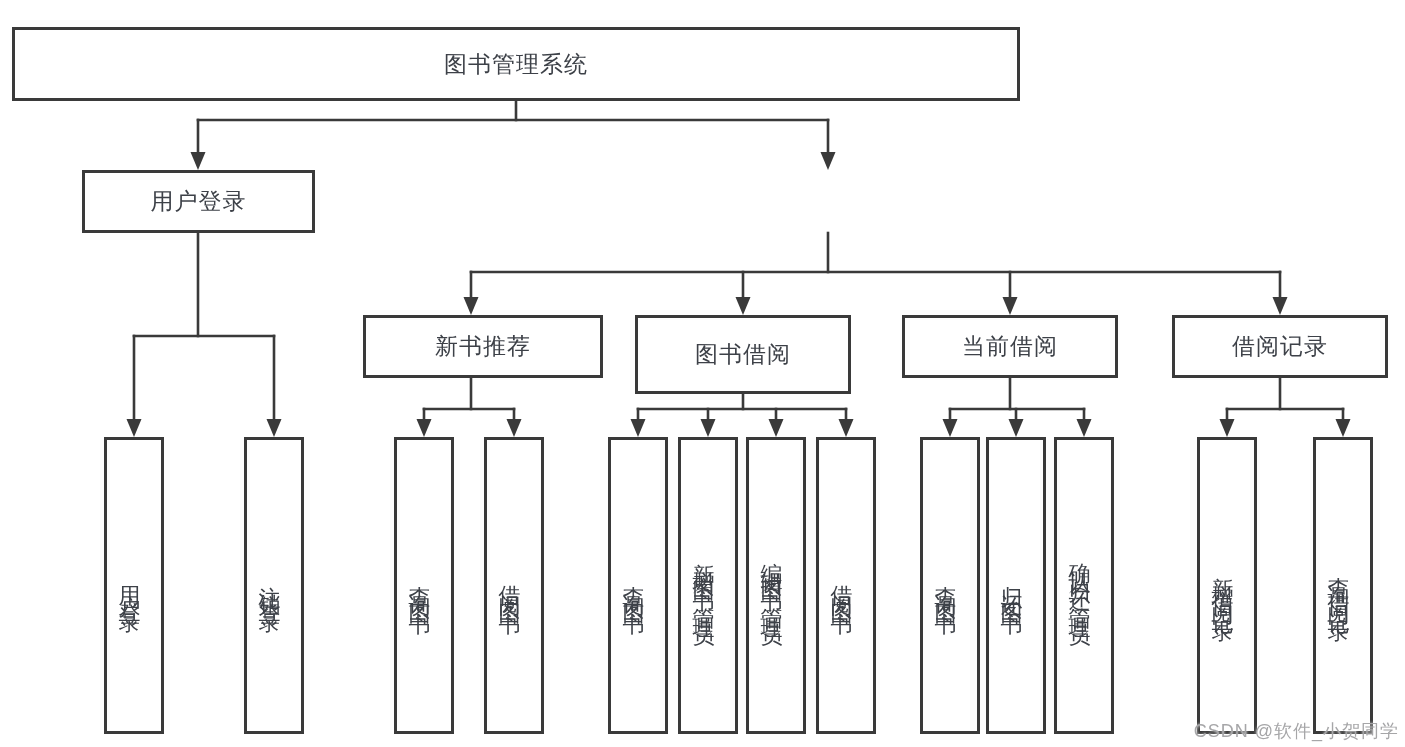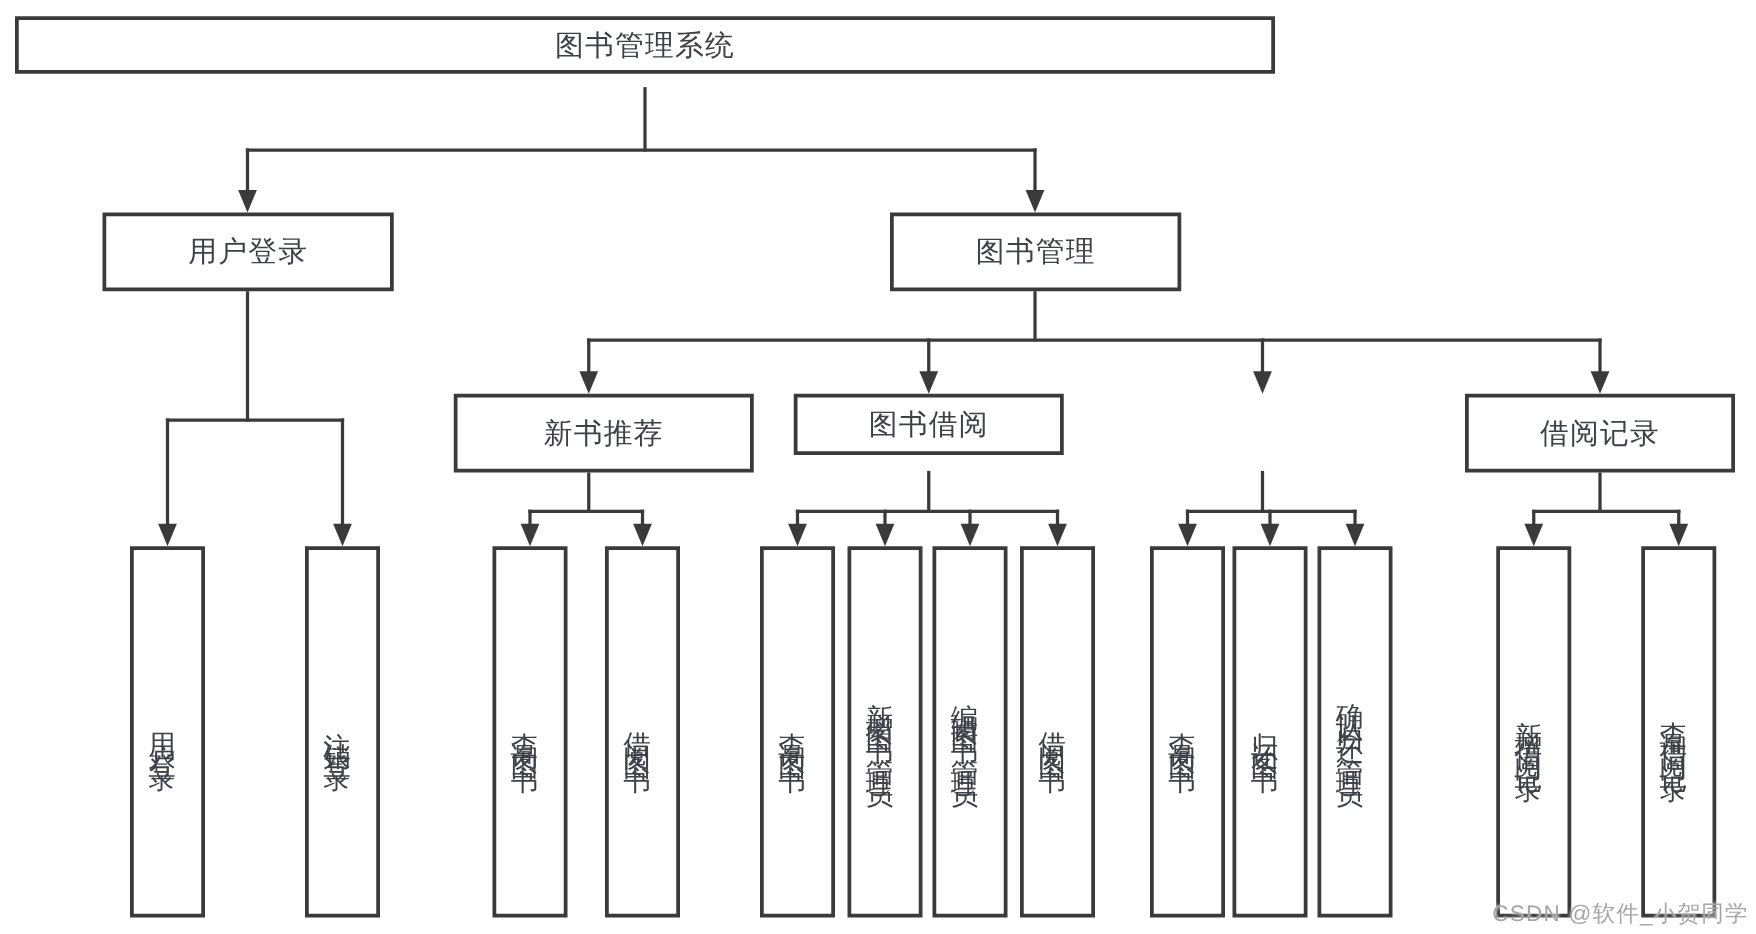--- a/index.html
+++ b/index.html
@@ -111,36 +111,36 @@
       <line x1="1084" y1="409" x2="1084" y2="423" stroke="#3a3a3a" stroke-width="2.6" stroke-linecap="square"></line>
       <polygon points="1076.5,419 1091.5,419 1084,437" fill="#3a3a3a"></polygon>
       <line x1="1280" y1="378" x2="1280" y2="409" stroke="#3a3a3a" stroke-width="2.6" stroke-linecap="square"></line>
       <line x1="1227" y1="409" x2="1343" y2="409" stroke="#3a3a3a" stroke-width="2.6" stroke-linecap="square"></line>
       <line x1="1227" y1="409" x2="1227" y2="423" stroke="#3a3a3a" stroke-width="2.6" stroke-linecap="square"></line>
       <polygon points="1219.5,419 1234.5,419 1227,437" fill="#3a3a3a"></polygon>
       <line x1="1343" y1="409" x2="1343" y2="423" stroke="#3a3a3a" stroke-width="2.6" stroke-linecap="square"></line>
       <polygon points="1335.5,419 1350.5,419 1343,437" fill="#3a3a3a"></polygon>
     </svg>
 
-  <div class="box root" style="left:12px; top:13px; width:1008px; height:46px;">
+  <div class="box root" style="left:12px; top:27px; width:1008px; height:74px;">
     <span class="hlabel">图书管理系统</span>
   </div>
 
   <div class="box" style="left:82px; top:170px; width:233px; height:63px;">
     <span class="hlabel">用户登录</span>
   </div>
-  <div class="box" style="left:712px; top:170px; width:233px; height:63px;">
-    <span class="hlabel">图书管理</span>
-  </div>
 
   <div class="box" style="left:363px; top:315px; width:240px; height:63px;">
     <span class="hlabel">新书推荐</span>
   </div>
-  <div class="box" style="left:635px; top:315px; width:216px; height:49px;">
+  <div class="box" style="left:635px; top:315px; width:216px; height:79px;">
     <span class="hlabel">图书借阅</span>
+  </div>
+  <div class="box" style="left:902px; top:315px; width:216px; height:63px;">
+    <span class="hlabel">当前借阅</span>
   </div>
   <div class="box" style="left:1172px; top:315px; width:216px; height:63px;">
     <span class="hlabel">借阅记录</span>
   </div>
 
   <div class="box leaf" style="left:104px; top:437px; width:60px; height:297px;">
     <span class="vlabel">用户登录</span>
   </div>
   <div class="box leaf" style="left:244px; top:437px; width:60px; height:297px;">
     <span class="vlabel">注销登录</span>

